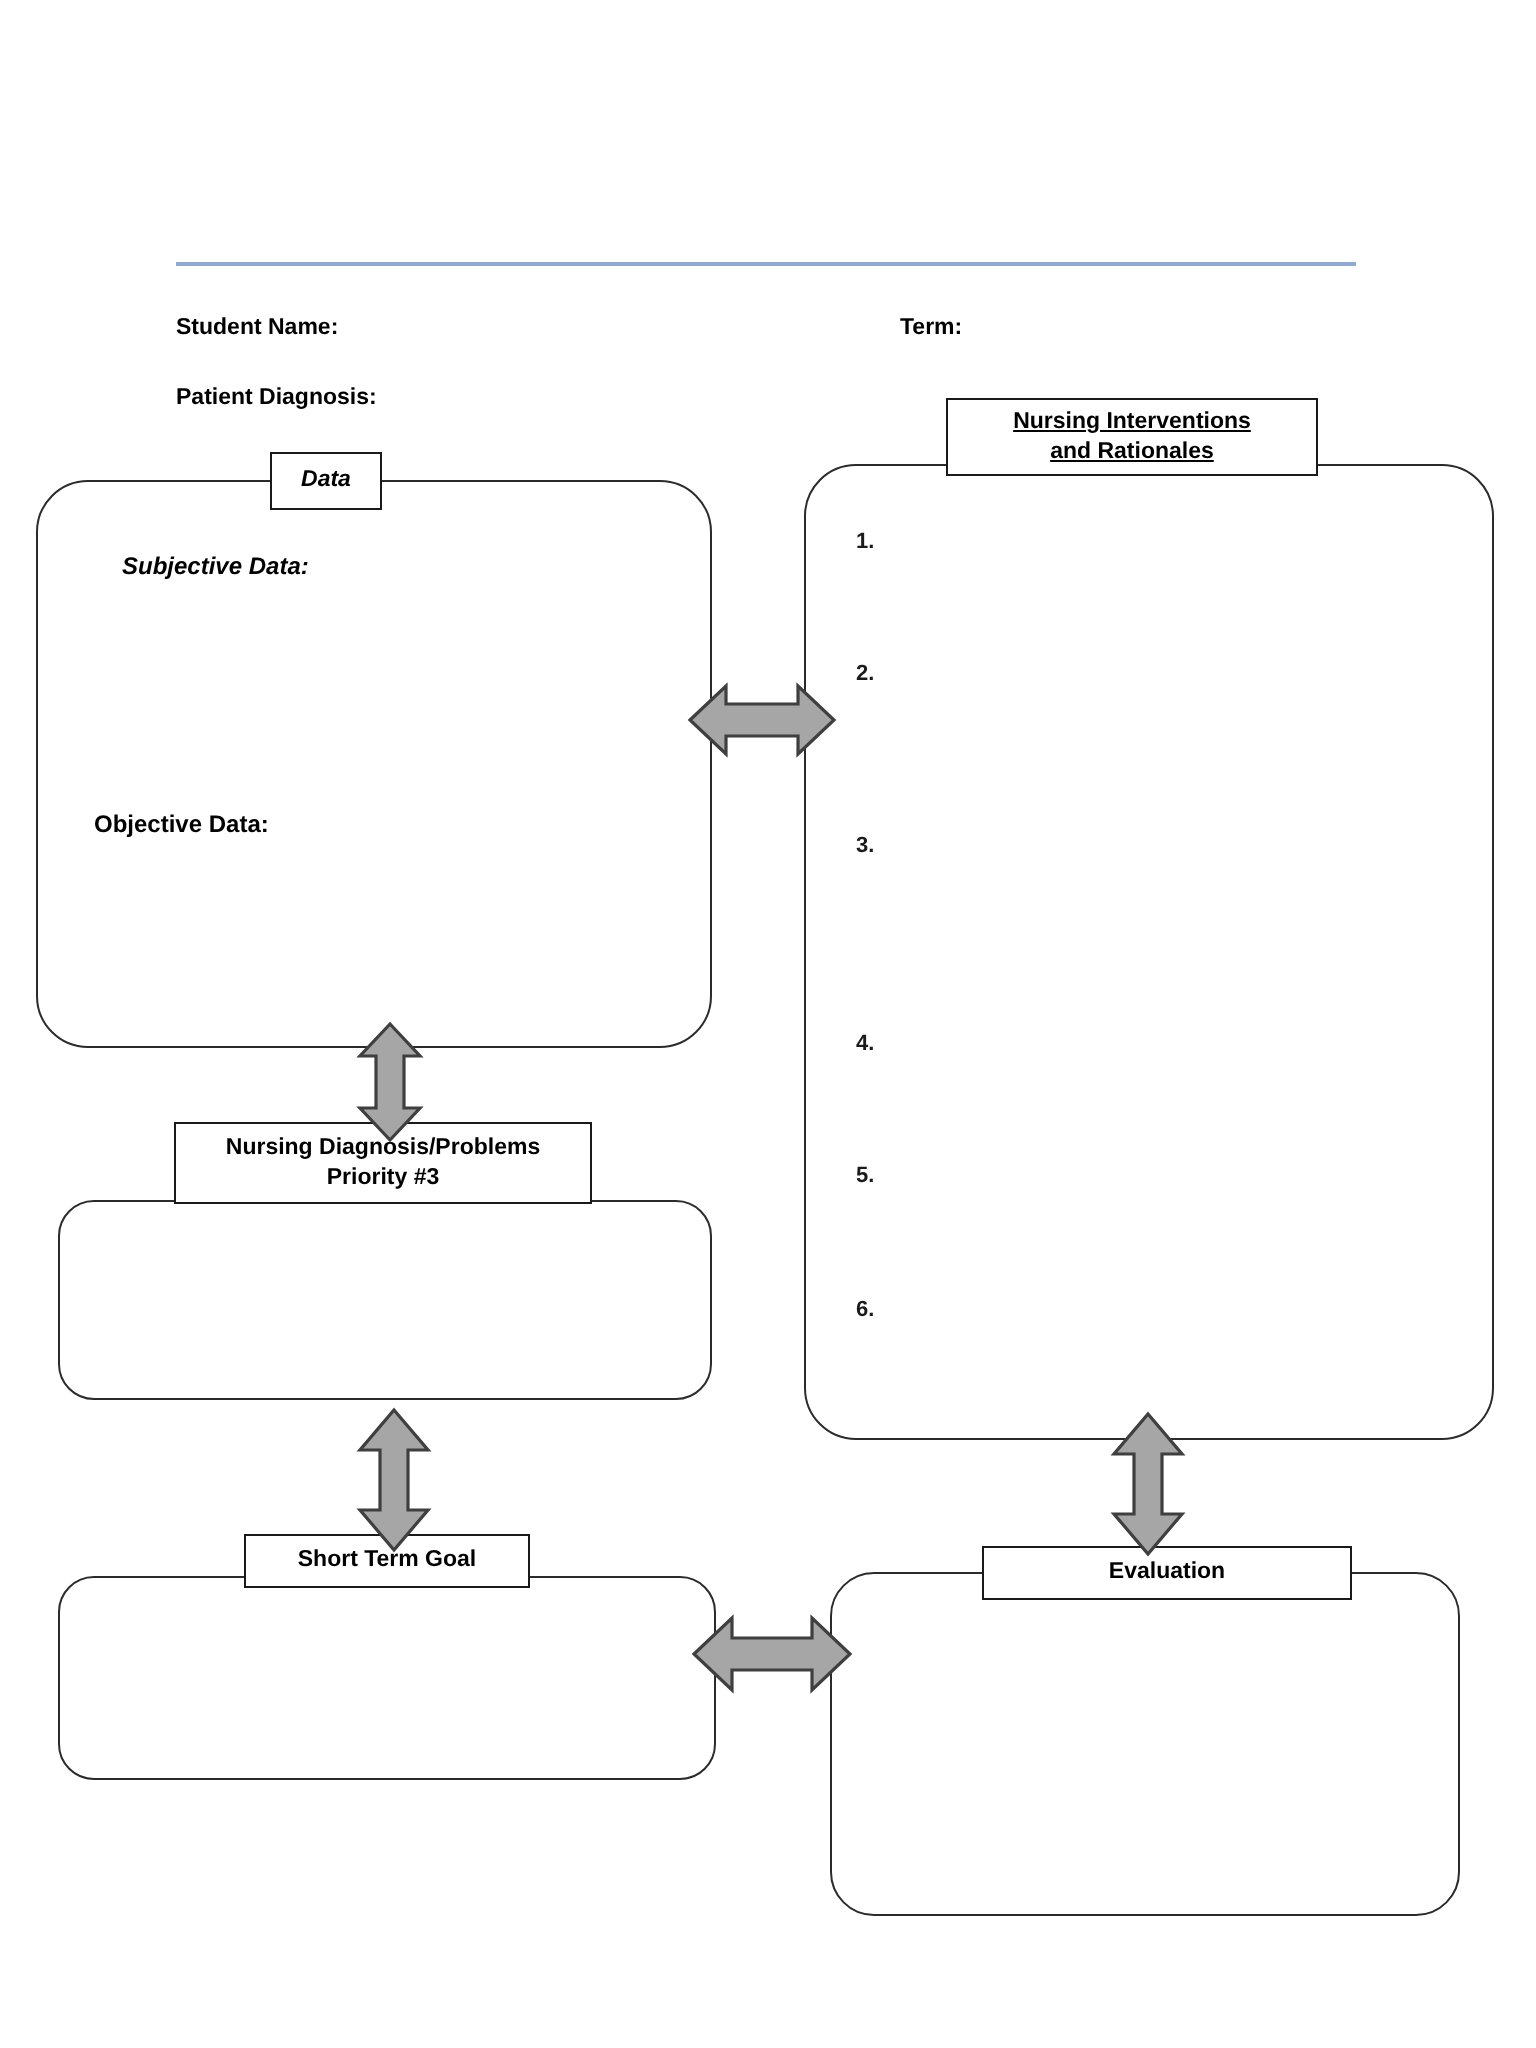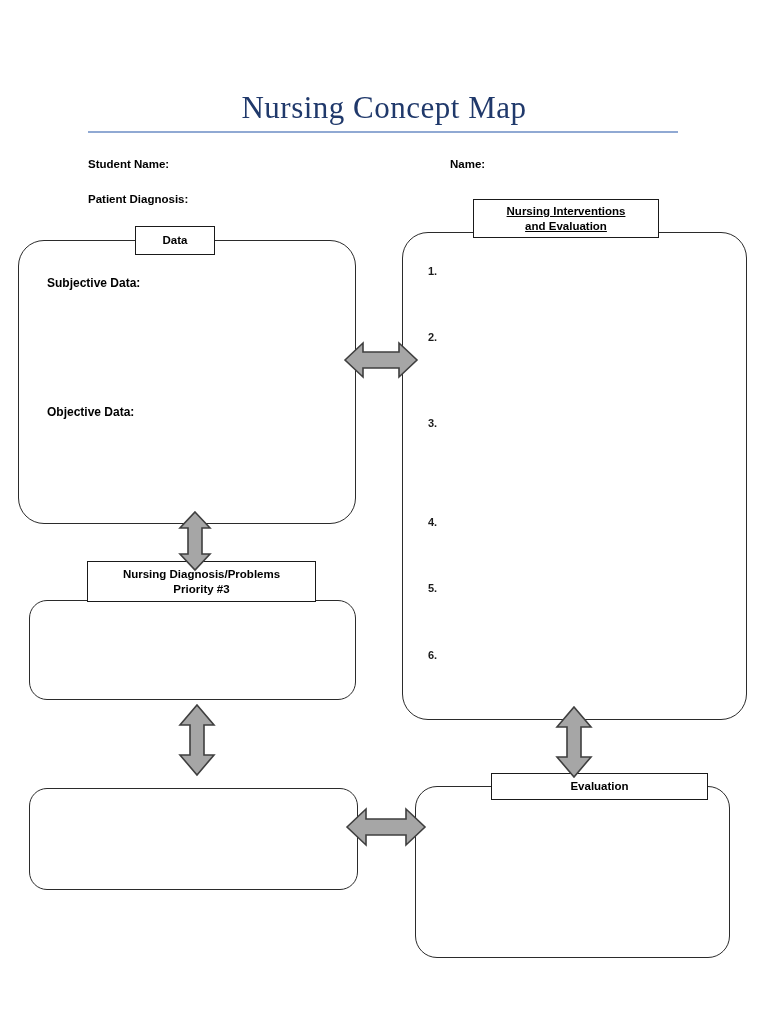--- a/index.html
+++ b/index.html
@@ -78,94 +78,94 @@
     align-items: center;
     justify-content: center;
     text-align: center;
     font-family: "Liberation Sans", sans-serif;
     font-size: 11.5px;
     font-weight: bold;
     line-height: 1.25;
     color: #000000;
     z-index: 5;
   }
-  #data-plate          { left: 135px; top: 226px; width: 80px;  height: 29px; }
+  #data-plate          { left: 135px; top: 226px; width: 56px;  height: 29px; font-style: italic; }
   #interventions-plate { left: 473px; top: 199px; width: 186px; height: 39px; text-decoration: underline; }
-  #diagnosis-plate     { left: 87px;  top: 561px; width: 229px; height: 41px; }
+  #diagnosis-plate     { left: 87px;  top: 561px; width: 209px; height: 41px; }
   #goal-plate          { left: 122px; top: 767px; width: 143px; height: 27px; }
-  #evaluation-plate    { left: 491px; top: 773px; width: 217px; height: 27px; }
+  #evaluation-plate    { left: 491px; top: 773px; width: 185px; height: 27px; }
 
   
   .intervention-number {
     position: absolute;
     font-family: "Liberation Sans", sans-serif;
     font-size: 11px;
     font-weight: bold;
     color: #1b1b1b;
   }
 
   
   .data-sublabel {
     position: absolute;
     font-family: "Liberation Sans", sans-serif;
     font-size: 12px;
     font-weight: bold;
     color: #000000;
     white-space: nowrap;
   }
-  #subjective-data-label { left: 47px; top: 276px; }
+  #subjective-data-label { left: 61px; top: 276px; font-style: italic; }
   #objective-data-label  { left: 47px; top: 405px; text-align: right; }
 
   
   .arrow {
     position: absolute;
     z-index: 6;
   }
   .arrow svg { display: block; }
 </style>
 </head>
 <body>
 
 <div id="page">
 
-  <div id="doc-title">Nursing Concept Map</div>
   <div id="title-rule"></div>
 
   <div class="field-label" id="student-name-label">Student Name:</div>
-  <div class="field-label" id="date-label">Name:</div>
+  <div class="field-label" id="date-label">Term:</div>
   <div class="field-label" id="patient-initials-label">Patient Diagnosis:</div>
 
   <div class="round-box" id="data-box"></div>
   <div class="plate" id="data-plate">Data</div>
   <div class="data-sublabel" id="subjective-data-label">Subjective Data:</div>
   <div class="data-sublabel" id="objective-data-label">Objective Data:</div>
 
   <div class="round-box" id="interventions-box"></div>
   <div class="plate" id="interventions-plate">
     <div>
       <span>Nursing Interventions</span><br>
-      <span>and Evaluation</span>
+      <span>and Rationales</span>
     </div>
   </div>
   <div class="intervention-number" style="left:428px; top:265px;">1.</div>
   <div class="intervention-number" style="left:428px; top:331px;">2.</div>
   <div class="intervention-number" style="left:428px; top:417px;">3.</div>
   <div class="intervention-number" style="left:428px; top:516px;">4.</div>
   <div class="intervention-number" style="left:428px; top:582px;">5.</div>
   <div class="intervention-number" style="left:428px; top:649px;">6.</div>
 
   <div class="round-box" id="diagnosis-box"></div>
   <div class="plate" id="diagnosis-plate">
     <div>
       <span>Nursing Diagnosis/Problems</span><br>
       <span>Priority #3</span>
     </div>
   </div>
 
   <div class="round-box" id="goal-box"></div>
+  <div class="plate" id="goal-plate">Short Term Goal</div>
 
   <div class="round-box" id="evaluation-box"></div>
   <div class="plate" id="evaluation-plate">Evaluation</div>
 
   <div class="arrow" style="left:343px; top:338px;">
     <svg width="76" height="44" viewBox="0 0 76 44">
       <polygon points="2,22 20,5 20,14 56,14 56,5 74,22 56,39 56,30 20,30 20,39" fill="#A6A6A6" stroke="#3F3F3F" stroke-width="1.6" stroke-linejoin="miter"></polygon>
     </svg>
   </div>
 

